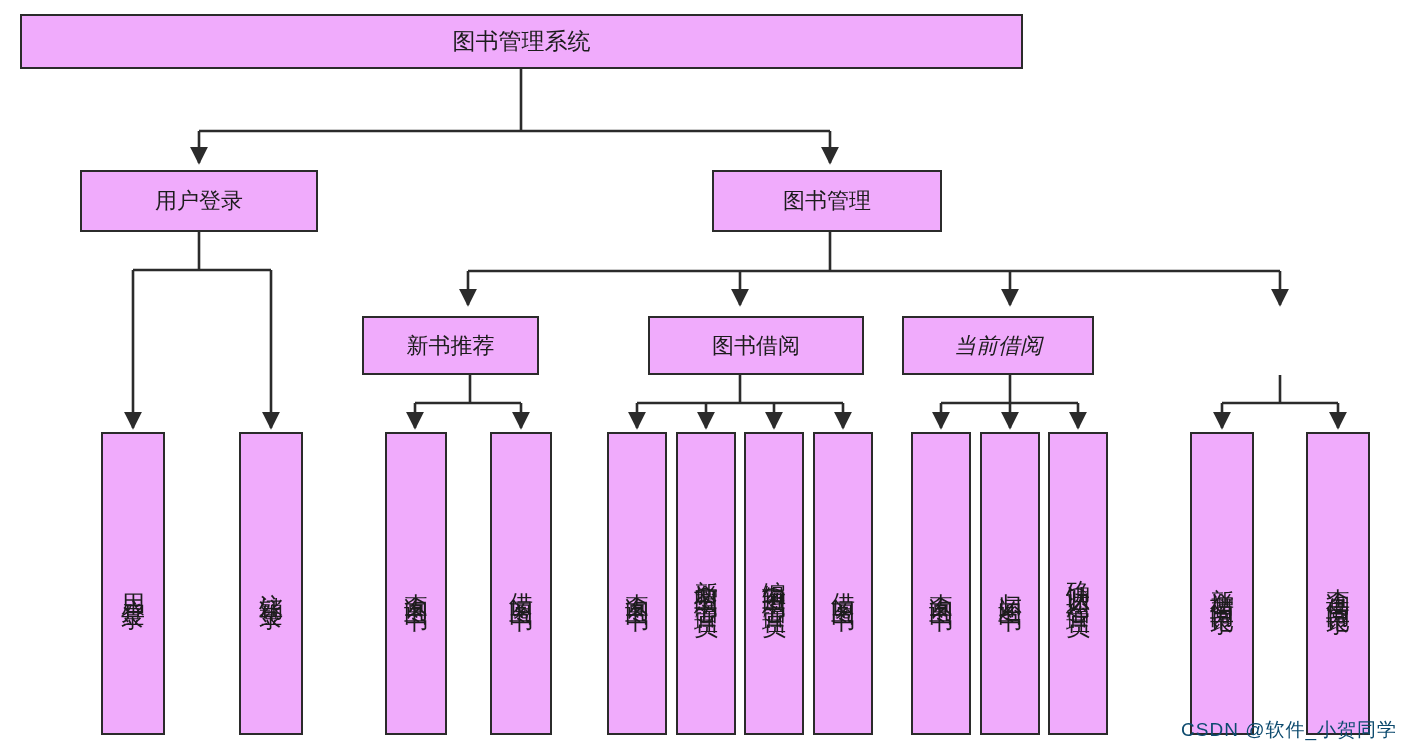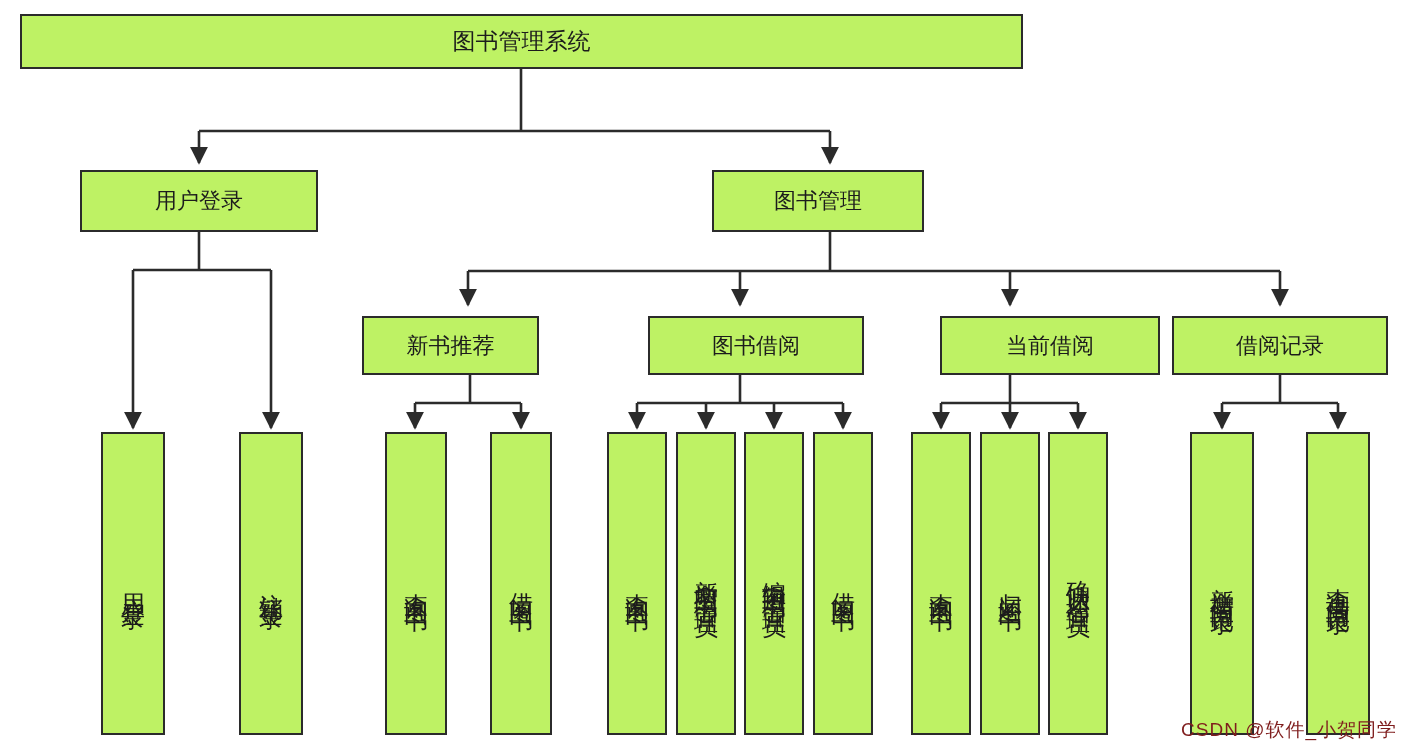--- a/index.html
+++ b/index.html
@@ -7,21 +7,21 @@
     width:1405px;height:747px;
     font-family:"Liberation Sans","DejaVu Sans",sans-serif;
     overflow:hidden;
   }
   #canvas{position:relative;width:1405px;height:747px;background:#fff;}
   svg.edges{position:absolute;left:0;top:0;width:1405px;height:747px;}
 
   .node{
     position:absolute;
     box-sizing:border-box;
-    background:#bef264;
+    background:#f0abfc;
     border:2.5px solid #2b2b2b;
     display:flex;
     align-items:center;
     justify-content:center;
     overflow:hidden;
   }
   .node .lbl{
     color:#1c1c1c;
     line-height:1.18;
     text-align:center;
@@ -40,21 +40,21 @@
     line-height:1;
     white-space:nowrap;
     max-height:290px;
   }
 
   .watermark{
     position:absolute;
     right:8px;
     bottom:4px;
     font-size:19px;
-    color:#7f1d1d;
+    color:#0c4a6e;
     letter-spacing:1px;
     white-space:nowrap;
     pointer-events:none;
   }
 </style>
 </head>
 <body>
 
 <div id="canvas">
 
@@ -108,35 +108,32 @@
     </g>
   </svg>
 
   <div class="node lvl0" style="left:20px;top:14px;width:1003px;height:55px;">
     <span class="lbl">图书管理系统</span>
   </div>
 
   <div class="node lvl1" style="left:80px;top:170px;width:238px;height:62px;">
     <span class="lbl">用户登录</span>
   </div>
-  <div class="node lvl1" style="left:712px;top:170px;width:212px;height:62px;">
+  <div class="node lvl1" style="left:712px;top:170px;width:230px;height:62px;">
     <span class="lbl">图书管理</span>
   </div>
 
   <div class="node lvl2" style="left:362px;top:316px;width:177px;height:59px;">
     <span class="lbl">新书推荐</span>
   </div>
   <div class="node lvl2" style="left:632px;top:316px;width:216px;height:59px;margin-left:16px;">
     <span class="lbl">图书借阅</span>
   </div>
-  <div class="node lvl2" style="left:940px;top:316px;width:220px;height:59px;">
+  <div class="node lvl2" style="left:902px;top:316px;width:192px;height:59px;font-style:italic;">
     <span class="lbl">当前借阅</span>
-  </div>
-  <div class="node lvl2" style="left:1172px;top:316px;width:216px;height:59px;">
-    <span class="lbl">借阅记录</span>
   </div>
 
   <div class="node leaf" style="left:101px;top:432px;width:64px;height:303px;">
     <span class="lbl">用户登录</span>
   </div>
   <div class="node leaf" style="left:239px;top:432px;width:64px;height:303px;">
     <span class="lbl">注销登录</span>
   </div>
 
   <div class="node leaf" style="left:385px;top:432px;width:62px;height:303px;">

